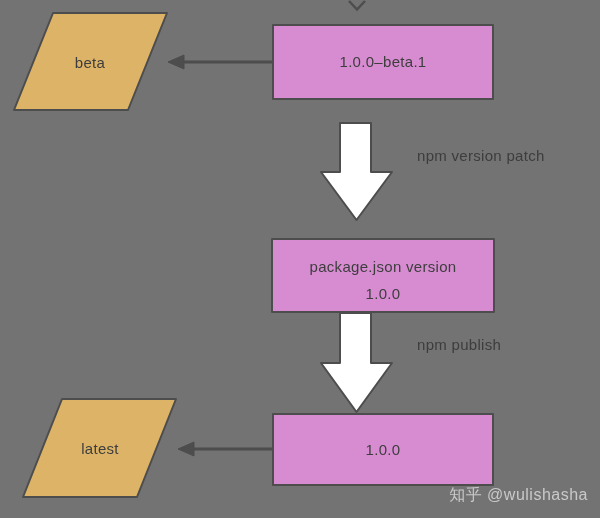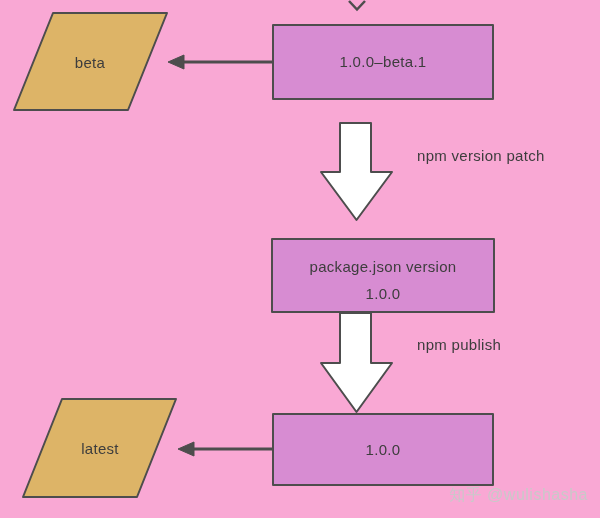--- a/index.html
+++ b/index.html
@@ -4,21 +4,21 @@
 <style>
   html, body {
     margin: 0;
     padding: 0;
     background: #ffffff;
   }
   .stage {
     position: relative;
     width: 600px;
     height: 518px;
-    background: #f9a8d4;
+    background: #737373;
     overflow: hidden;
     font-family: "Liberation Sans", sans-serif;
   }
   svg {
     display: block;
   }
   .shape {
     stroke-width: 2;
     stroke-linejoin: round;
   }

